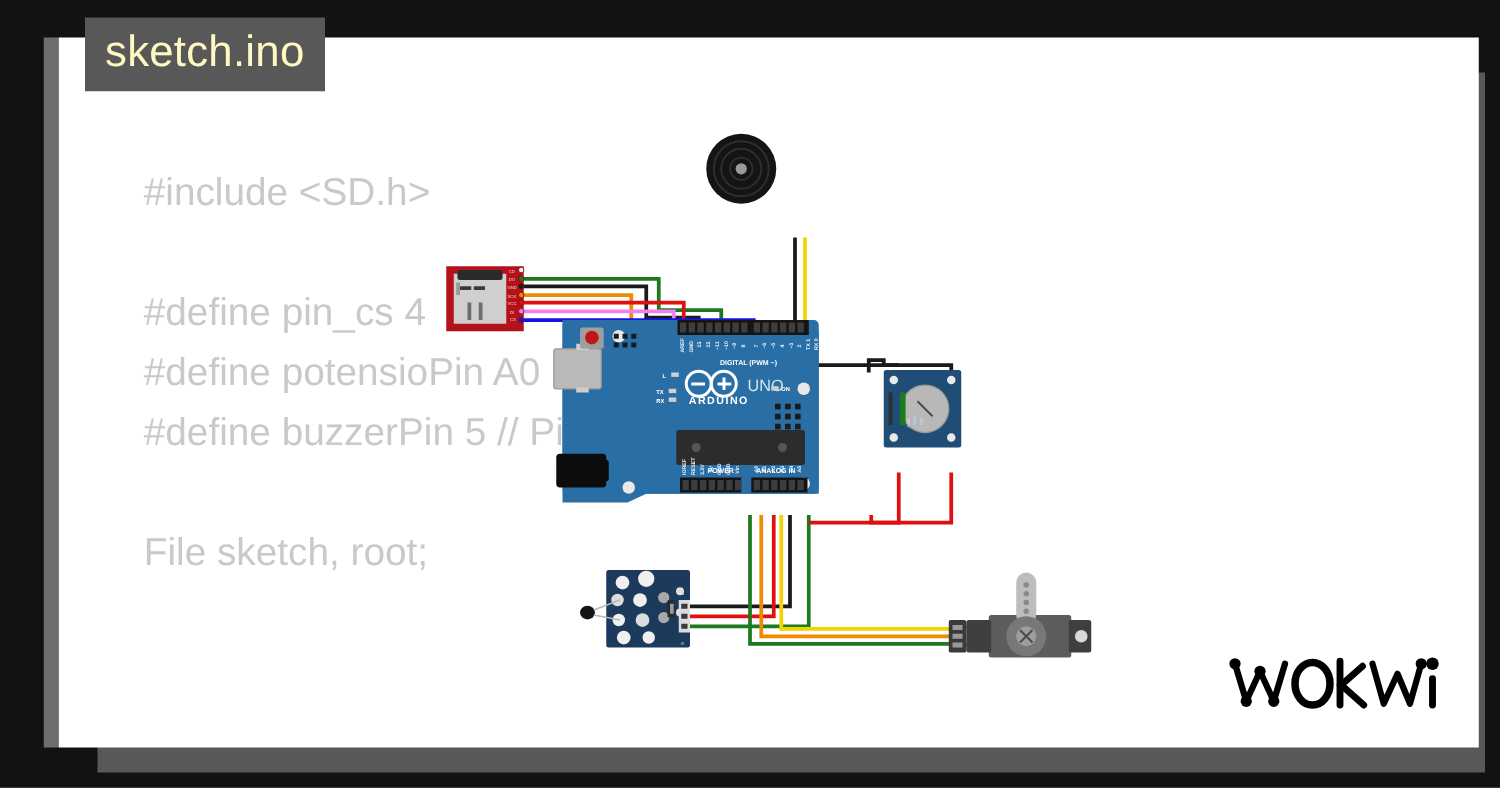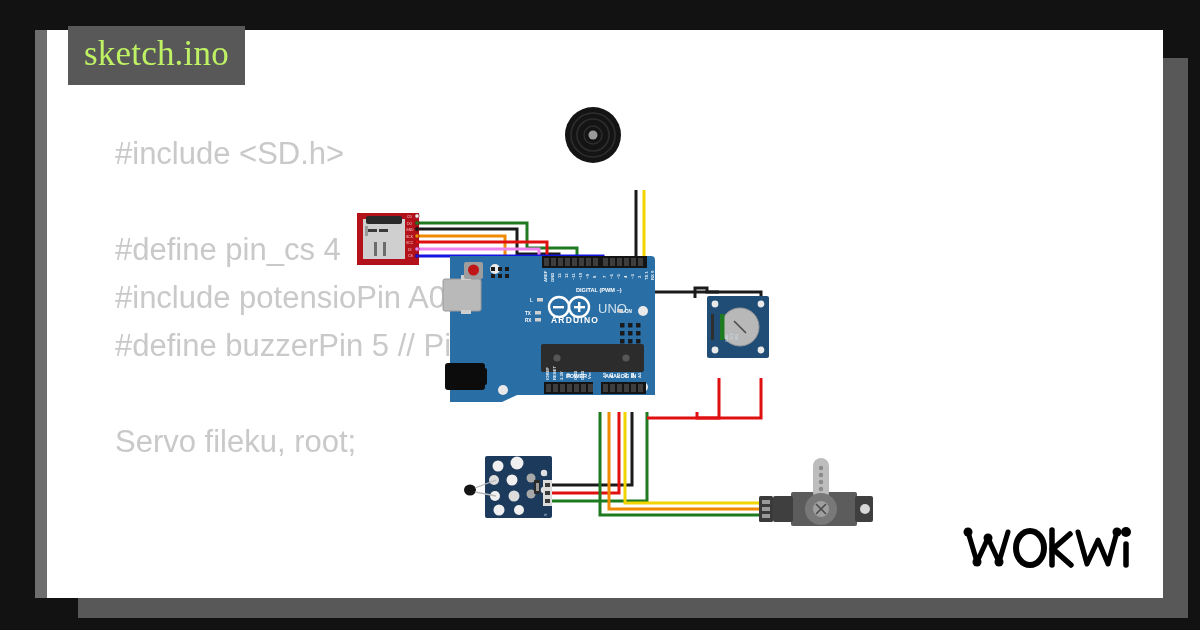--- a/index.html
+++ b/index.html
@@ -29,35 +29,35 @@
     left: 35px; top: 30px;
     width: 12px; height: 568px;
     background: #6e6e6e;
   }
   .card {
     position: absolute;
     left: 47px; top: 30px;
     width: 1116px; height: 568px;
     background: #ffffff;
     overflow: hidden;
+    padding-left: 20px;
   }
 
   
   .file-tab {
     position: absolute;
     left: 68px; top: 14px;
     background: #585858;
-    color: #bef264;
+    color: #fef9c3;
     font-size: 35px;
     line-height: 1;
     padding: 10px 16px 14px 16px;
     letter-spacing: 0.2px;
     z-index: 40;
-    font-family: Liberation Serif, serif;
-    margin-top: 12px;
+    font-family: Liberation Sans, sans-serif;
   }
 
   
   .code {
     position: absolute;
     left: 68px; top: 100px;
     width: 430px;
     color: #c9c9c9;
     font-size: 31px;
     line-height: 48px;
@@ -87,21 +87,21 @@
 </head>
 <body>
 
 <div id="root">
 
   <div class="card-shadow"></div>
   <div class="card-rail"></div>
 
   <div class="card">
 
-    <div class="code"><span class="ln">#include &lt;SD.h&gt;</span><span class="blank"></span><span class="ln">#define pin_cs 4</span><span class="ln">#include potensioPin A0</span><span class="ln">#define buzzerPin 5 // Pin</span><span class="blank"></span><span class="ln">Servo fileku, root;</span></div>
+    <div class="code"><span class="ln">#include &lt;SD.h&gt;</span><span class="blank"></span><span class="ln">#define pin_cs 4</span><span class="ln">#define potensioPin A0</span><span class="ln">#define buzzerPin 5 // Pin</span><span class="blank"></span><span class="ln">File sketch, root;</span></div>
 
     <svg class="circuit" viewBox="0 0 1116 568">
 
       <g fill="none" stroke-width="3">
 
         <path d="M 372 193 H 480 V 218 H 530 V 268" stroke="#1e7a1e"></path>
 
         <path d="M 372 199 H 470 V 224 H 512 V 268" stroke="#1a1a1a"></path>
 
         <path d="M 372 206 H 458 V 232 H 505 V 268" stroke="#f08a00"></path>

